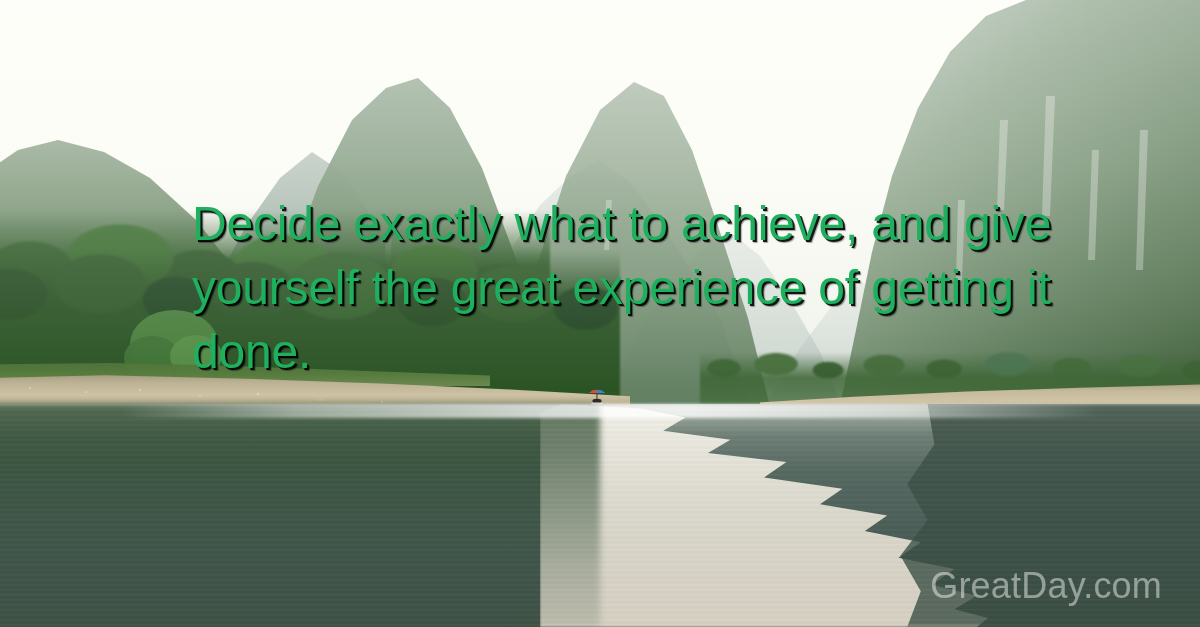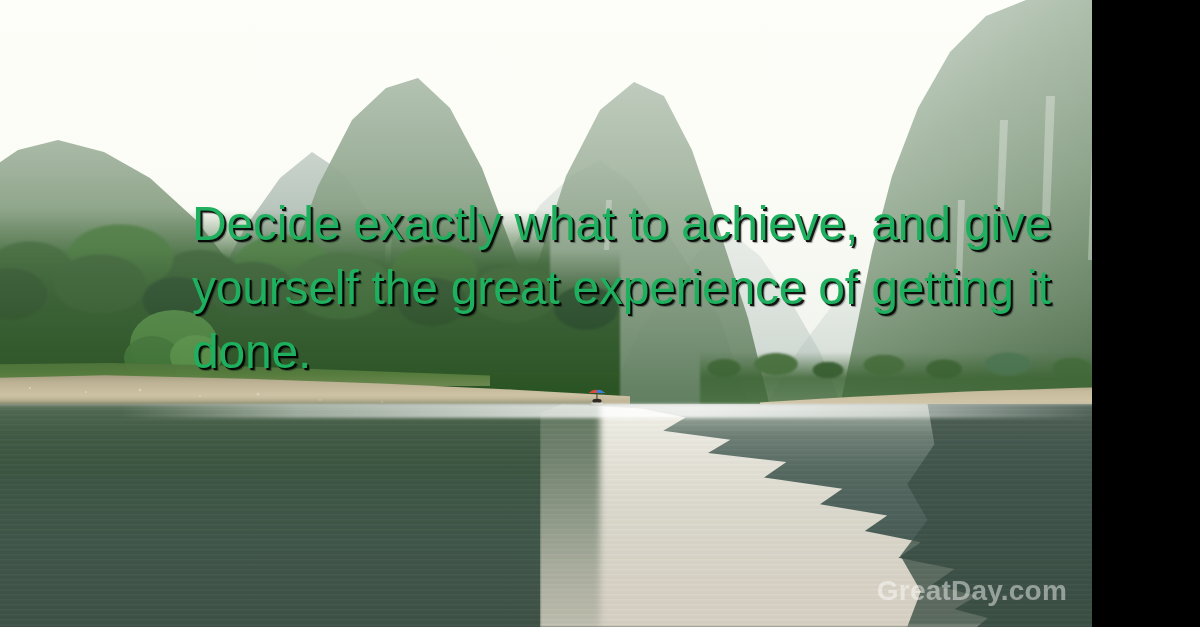--- a/index.html
+++ b/index.html
@@ -2,21 +2,21 @@
 <html><head>
 <meta charset="utf-8">
 <style>
   html, body {
     margin: 0;
     padding: 0;
     background: #000;
   }
   #poster {
     position: relative;
-    width: 1092px;
+    width: 1200px;
     height: 627px;
     overflow: hidden;
     font-family: "Liberation Sans", sans-serif;
     background: #14532d;
   }
 
   
   .photo {
     position: absolute;
     inset: 0;
@@ -236,26 +236,26 @@
     font-weight: 400;
     color: #1eb05e;
     text-shadow: 2px 2px 0 rgba(0,0,0,0.88), 3px 3px 1px rgba(0,0,0,0.35);
     letter-spacing: -0.2px;
     white-space: pre-wrap;
   }
 
   
   .watermark {
     position: absolute;
-    right: 25px;
+    right: 38px;
     bottom: 20px;
-    font-size: 28px;
+    font-size: 36px;
     color: rgba(255,255,255,0.46);
     letter-spacing: 0.2px;
-    font-weight: 700;
+    font-weight: 400;
   }
 </style>
 </head>
 <body>
 
 <div id="poster">
 
   <div class="photo">
 
     <div class="sky"></div>

